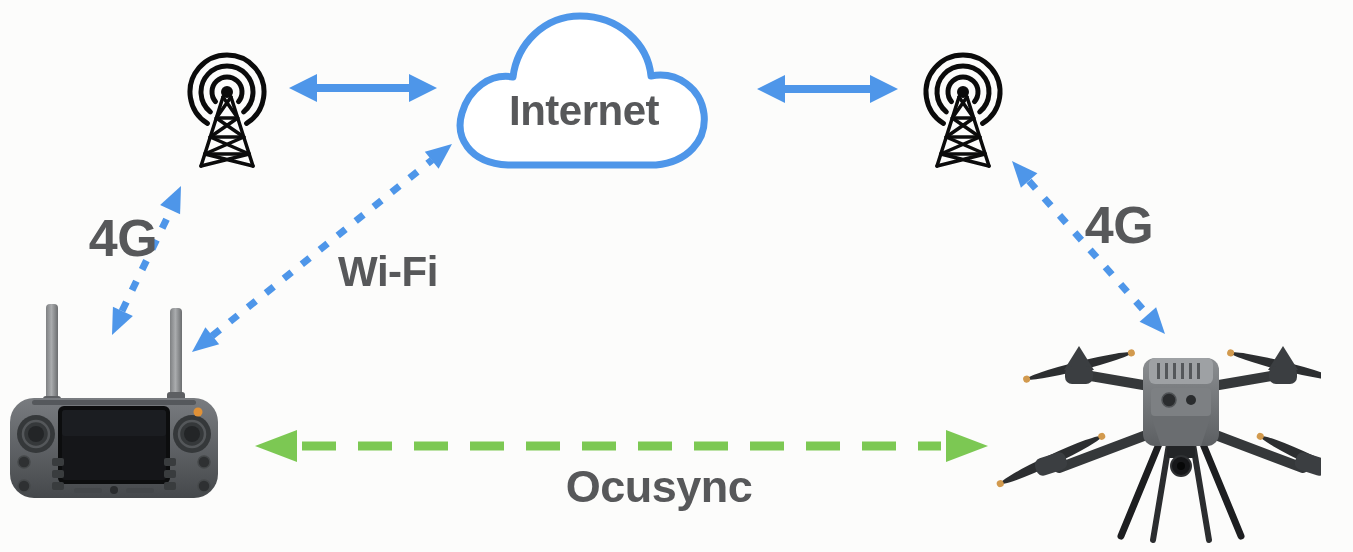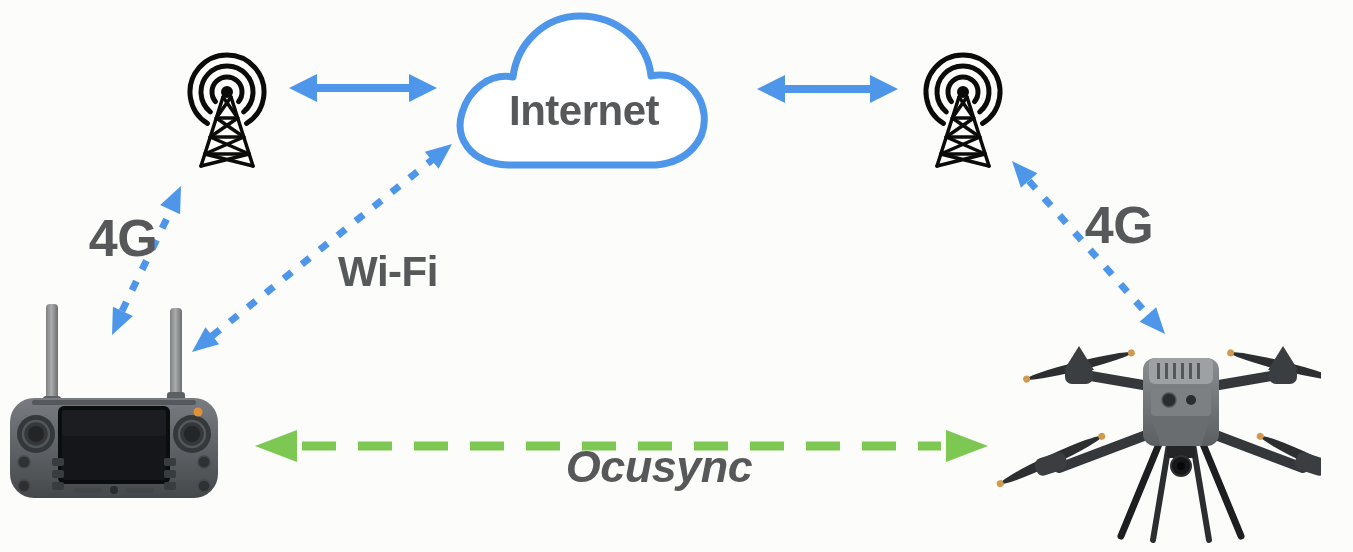--- a/index.html
+++ b/index.html
@@ -230,15 +230,15 @@
 </svg>
 
 <div class="label label-internet" style="left:584px;top:90px;">Internet</div>
 
 <div class="label label-4g" style="left:123px;top:212px;">4G</div>
 
 <div class="label label-wifi" style="left:388px;top:251px;">Wi-Fi</div>
 
 <div class="label label-4g" style="left:1119px;top:199px;">4G</div>
 
-<div class="label label-ocusync" style="left:659px;top:444px;font-style:italic;">Ocusync</div>
+<div class="label label-ocusync" style="left:659px;top:464px;">Ocusync</div>
 
 </div>
 
 </body></html>

